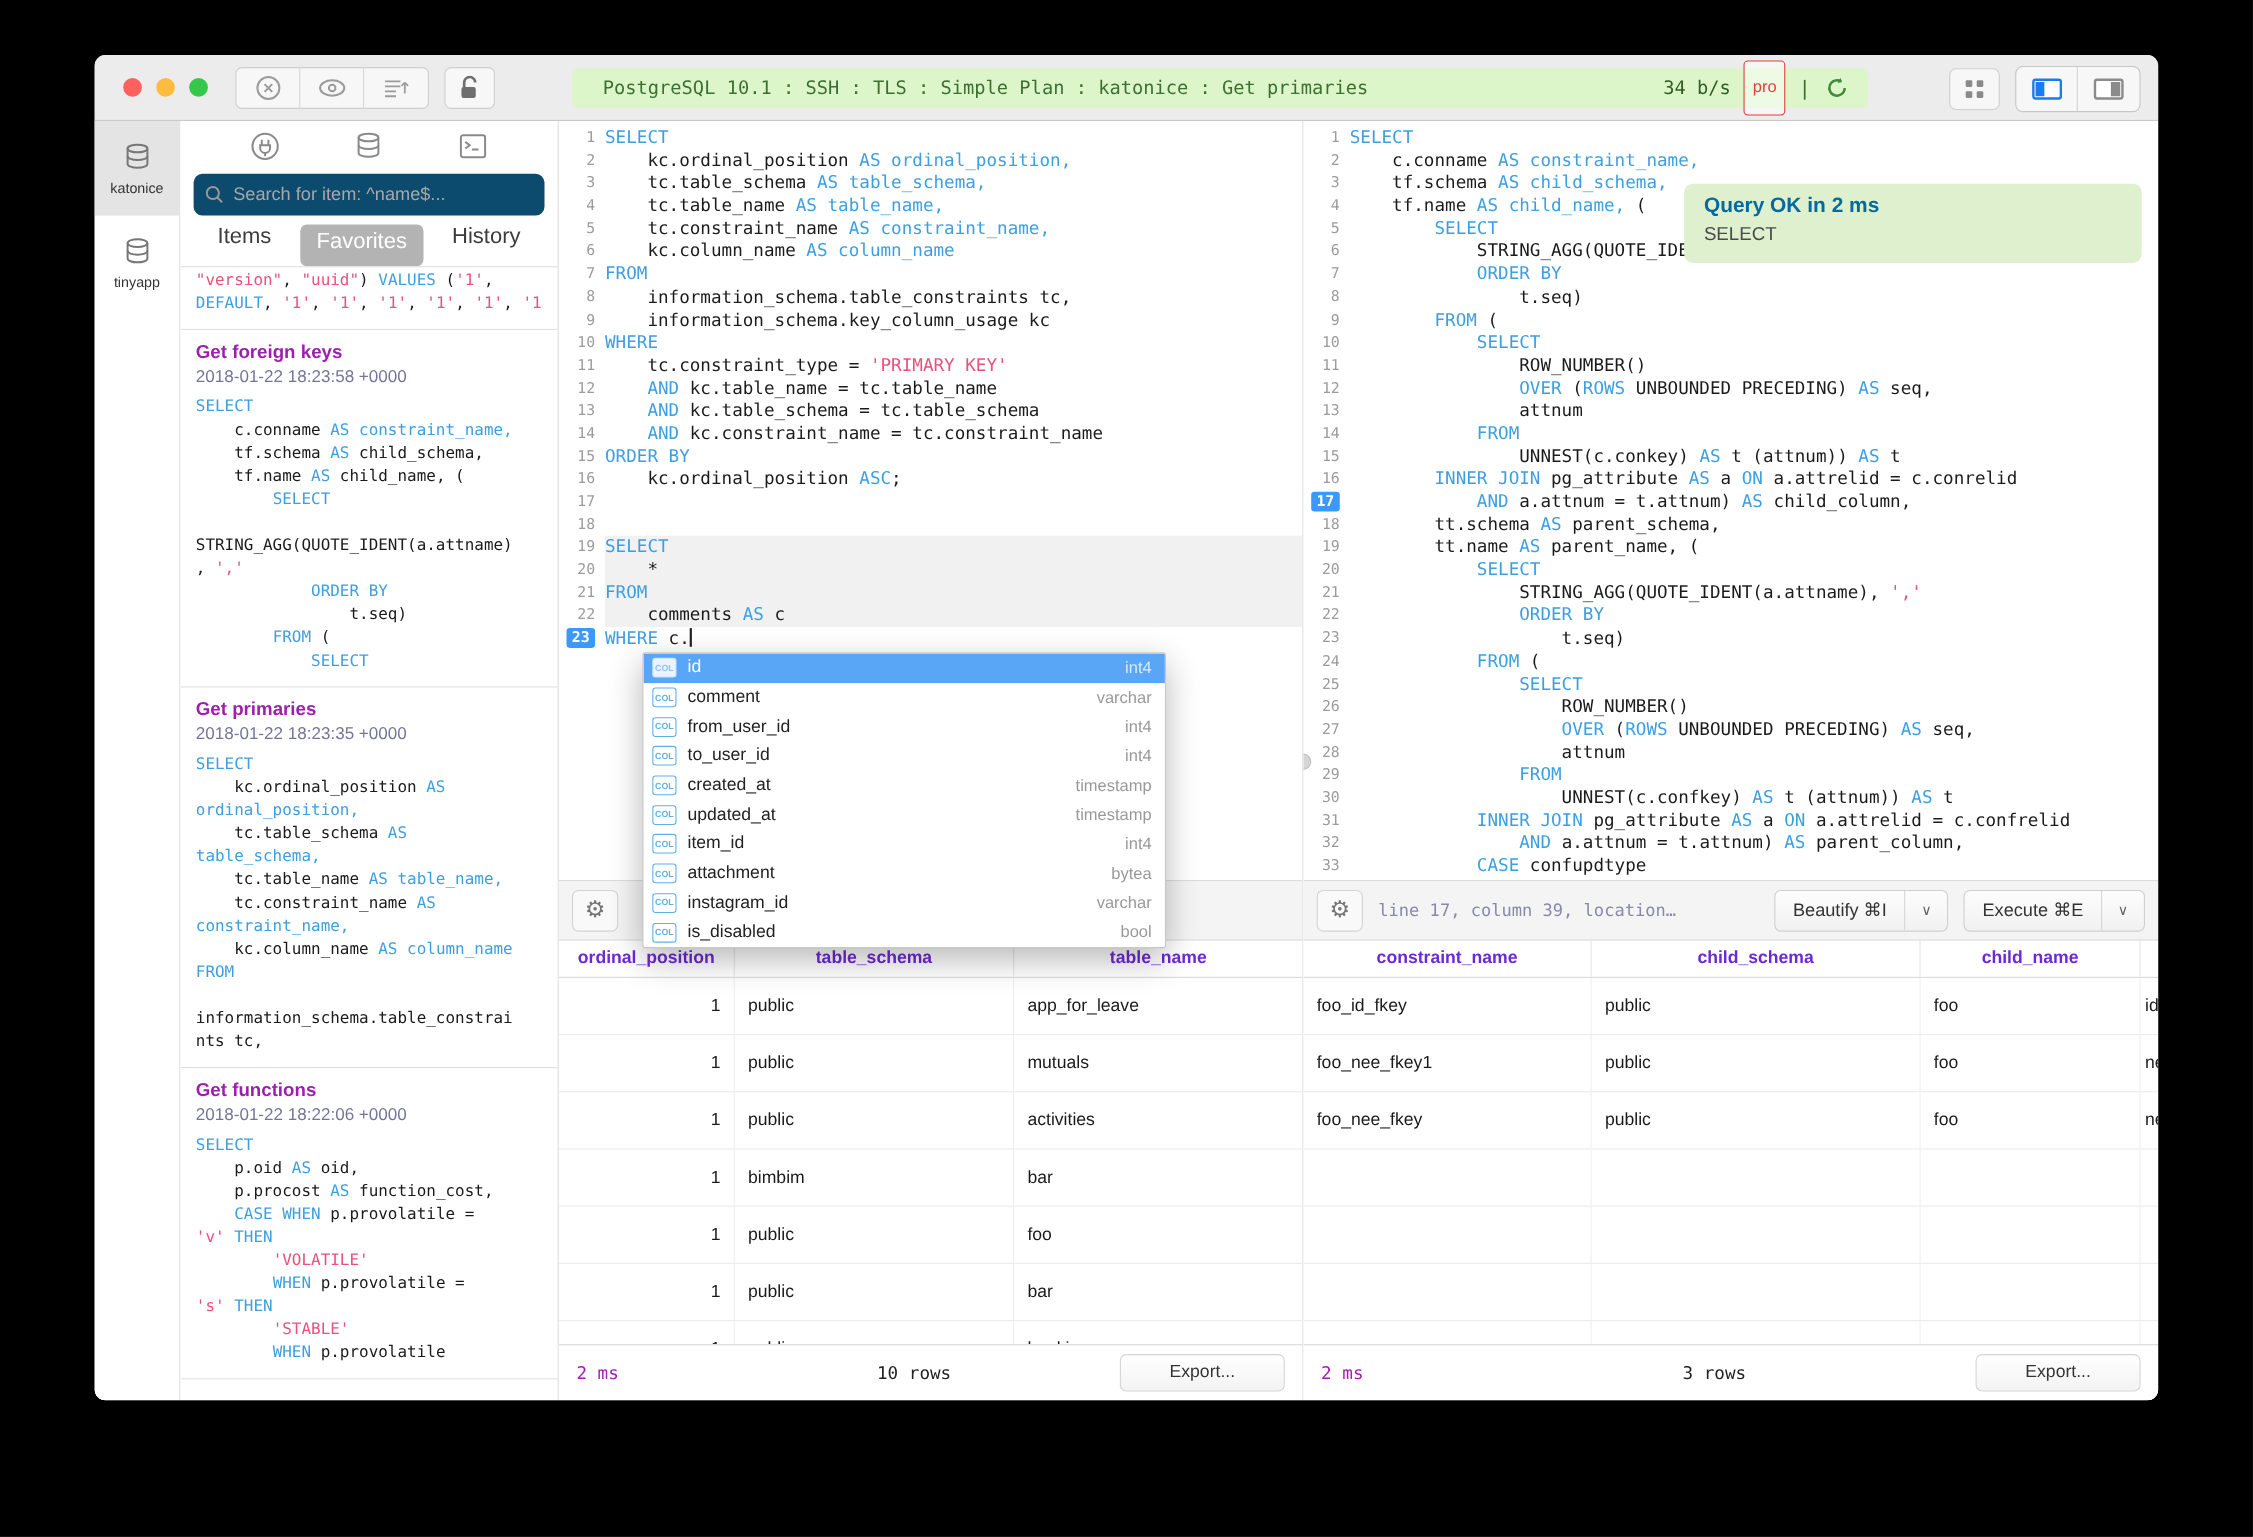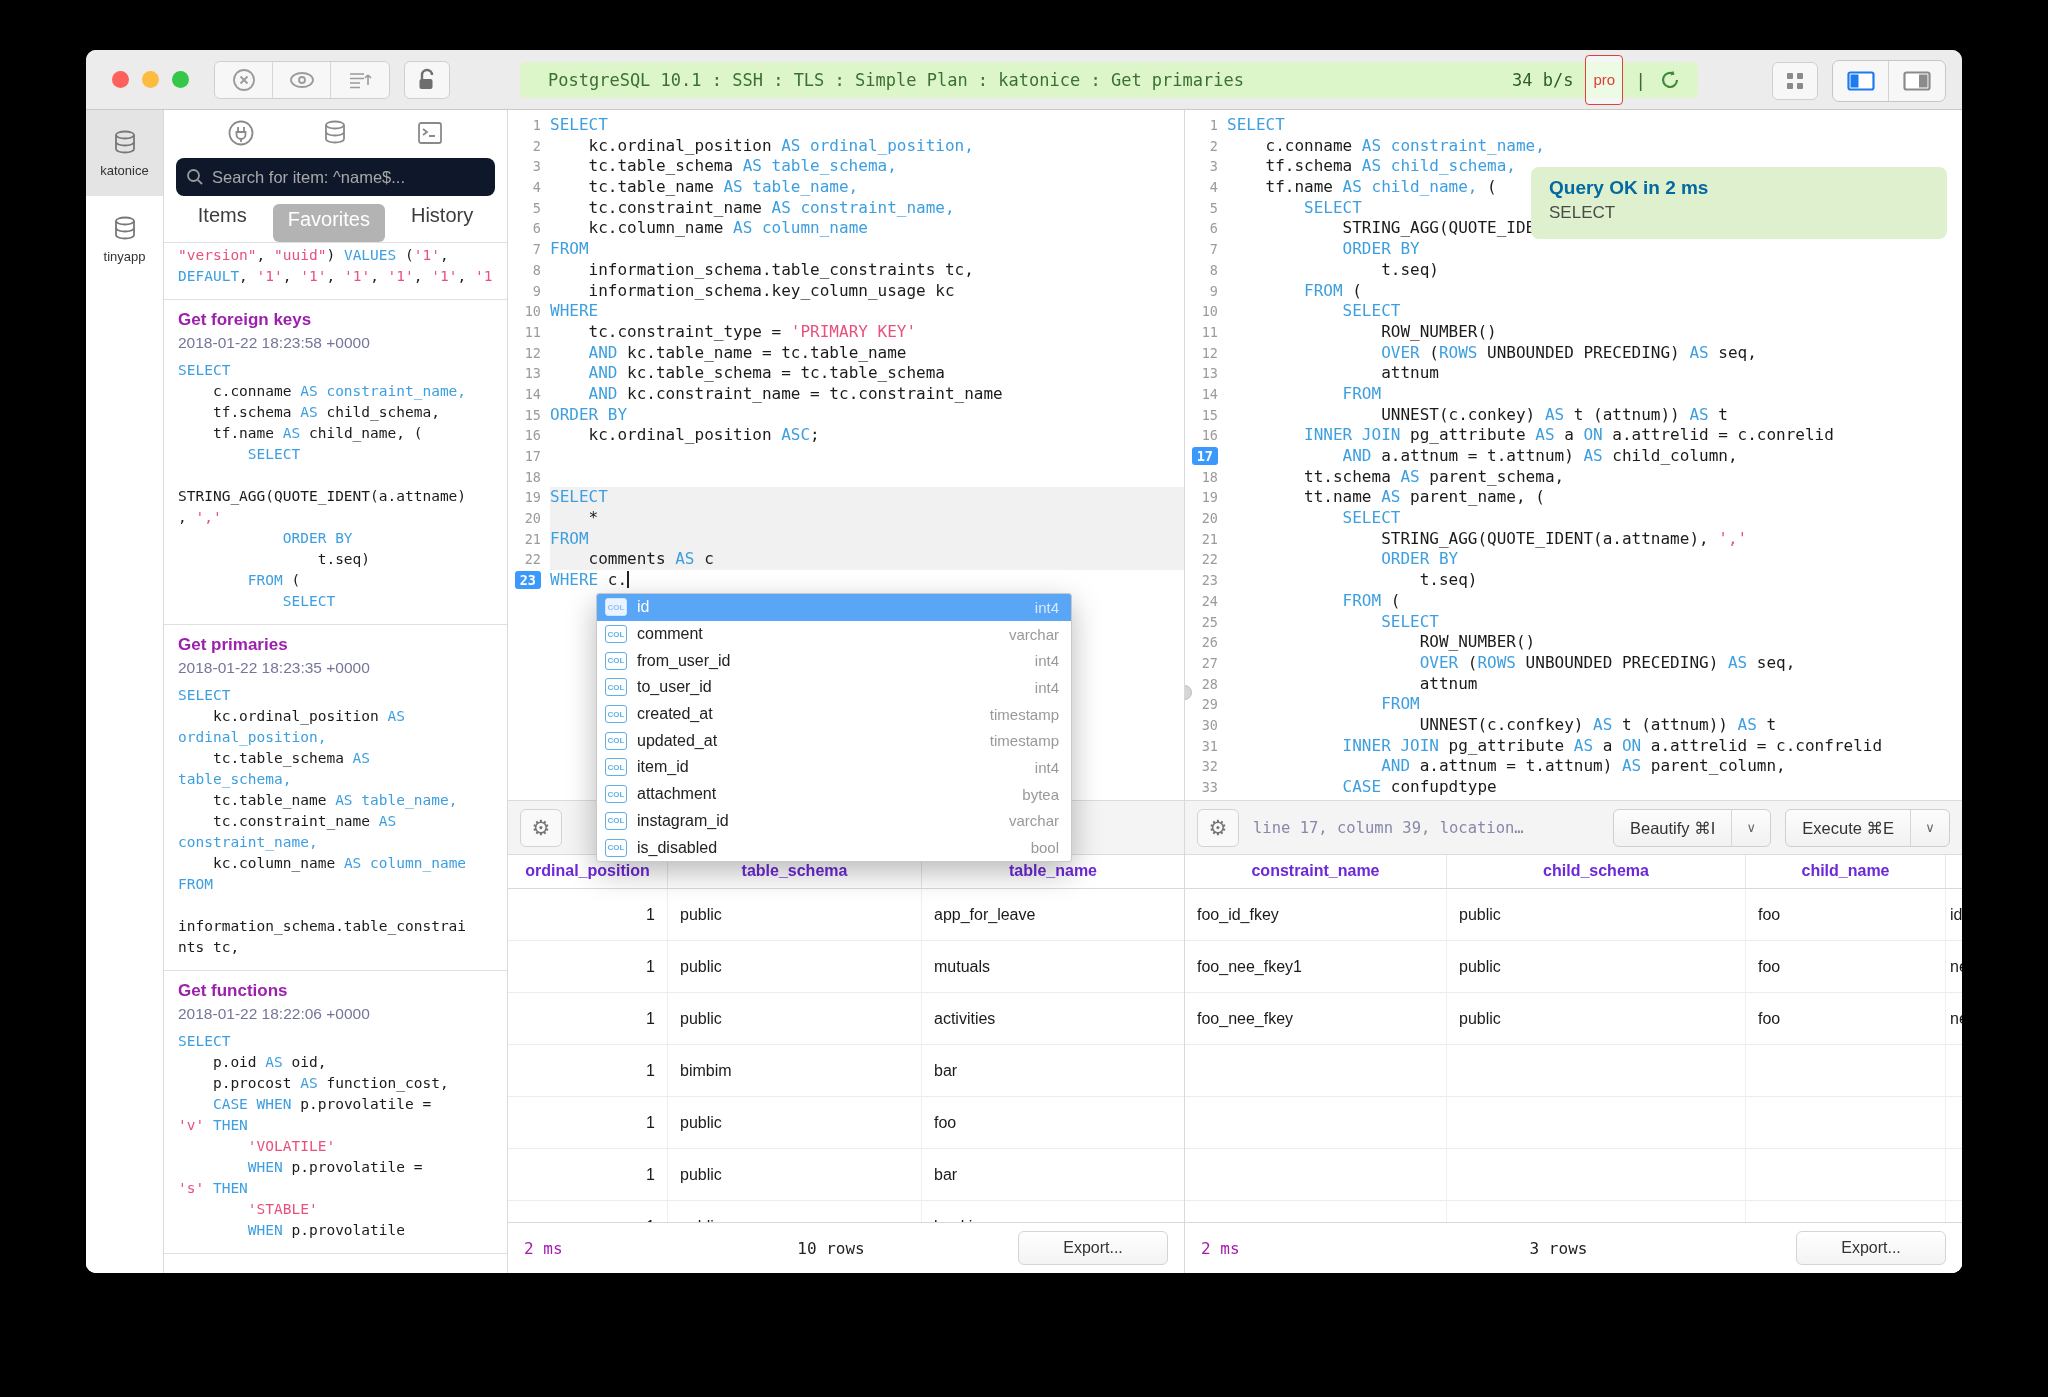--- a/index.html
+++ b/index.html
@@ -29,21 +29,21 @@
   
   .content { flex:1; display:flex; overflow:hidden; background:#fff; }
   
   .rail { flex:0 0 78px; border-right:1px solid #d9d9d9; background:#fff; }
   .rail-item { height:86px; display:flex; flex-direction:column; align-items:center; justify-content:center; gap:5px; }
   .rail-item.sel { background:#e4e4e4; }
   .rail-label { font-size:13px; color:#333; }
   
   .sidebar { flex:0 0 344px; border-right:1px solid #d9d9d9; display:flex; flex-direction:column; background:#fff; overflow:hidden; }
   .sb-icons { height:46px; display:flex; align-items:center; justify-content:space-around; padding:0 30px; flex:0 0 46px; }
-  .sb-search { margin:2px 12px 8px; height:38px; background:#0f172a; border-radius:8px; display:flex; align-items:center; padding:0 10px; gap:8px; flex:0 0 38px; }
+  .sb-search { margin:2px 12px 8px; height:38px; background:#0c4a6e; border-radius:8px; display:flex; align-items:center; padding:0 10px; gap:8px; flex:0 0 38px; }
   .sb-search span { color:#a8a8a8; font-size:16.5px; white-space:nowrap; overflow:hidden; }
   .sb-tabs { height:38px; display:flex; justify-content:center; gap:26px; font-size:20px; color:#3c3c3c; flex:0 0 38px; }
   .sb-tab.active { background:#b3b3b3; color:#fff; border-radius:6px; padding:4px 15px; }
   .sb-list { flex:1; overflow:hidden; border-top:1px solid #e0e0e0; }
   .sb-item { padding:10px 14px 12px; border-bottom:1px solid #e0e0e0; }
   .sb-item.cliptop { padding-top:2px; }
   .sb-title { font-size:17px; font-weight:bold; color:#9d1fae; margin-bottom:4px; }
   .sb-date { font-size:15.5px; color:#75759b; margin-bottom:8px; }
   .sb-code { font-family:"DejaVu Sans Mono", monospace; font-size:14.5px; line-height:21px; white-space:pre; overflow:hidden; }
   
@@ -75,21 +75,21 @@
   .tbl-row div:last-child { border-right:none; }
   .cols-mid { grid-template-columns:160px 254px 262px; }
   .cols-right { grid-template-columns:262px 299px 200px 16px; }
   .cell-num { text-align:right; padding-right:12px; }
   .cell-txt { text-align:left; padding-left:12px; }
   .tbl-footer { flex:0 0 51px; border-top:1px solid #d9d9d9; display:flex; align-items:center; padding:0 16px; background:#fff; }
   .ft-time { font-family:"DejaVu Sans Mono", monospace; font-size:16px; color:#a21caf; width:120px; }
   .ft-rows { flex:1; text-align:center; font-family:"DejaVu Sans Mono", monospace; font-size:16px; color:#222; }
   .export-btn { width:150px; height:34px; border:1px solid #d4d4d4; border-radius:6px; background:linear-gradient(#fff,#f3f3f3); font-size:16px; color:#333; text-align:center; line-height:32px; }
   
-  .autocomplete { position:absolute; left:88px; top:483px; width:476px; background:#fff; border:1px solid #c8c8c8; border-radius:3px;
+  .autocomplete { position:absolute; left:76px; top:483px; width:476px; background:#fff; border:1px solid #c8c8c8; border-radius:3px;
                   box-shadow:0 10px 30px rgba(0,0,0,.28); z-index:20; overflow:hidden; }
   .ac-row { height:26.7px; display:flex; align-items:center; padding:0 12px 0 8px; gap:10px; }
   .ac-row.sel { background:#59a5f6; }
   .ac-icon { flex:0 0 22px; height:18px; border:1.5px solid #5fb0e8; border-radius:3px; color:#5fb0e8; font-size:8px; font-weight:bold; display:flex; align-items:center; justify-content:center; background:#fff; }
   .ac-row.sel .ac-icon { border-color:#cfe6ff; color:#8fc0f5; background:#eaf3ff; }
   .ac-name { flex:1; font-size:16px; color:#222; }
   .ac-type { font-size:15px; color:#999; }
   .ac-row.sel .ac-name { color:#fff; } .ac-row.sel .ac-type { color:#d9e9ff; }
   
   .tooltip { position:absolute; left:346px; top:57px; width:416px; height:72px; background:#def0cd; border-radius:8px; z-index:15; padding:10px 18px; }

